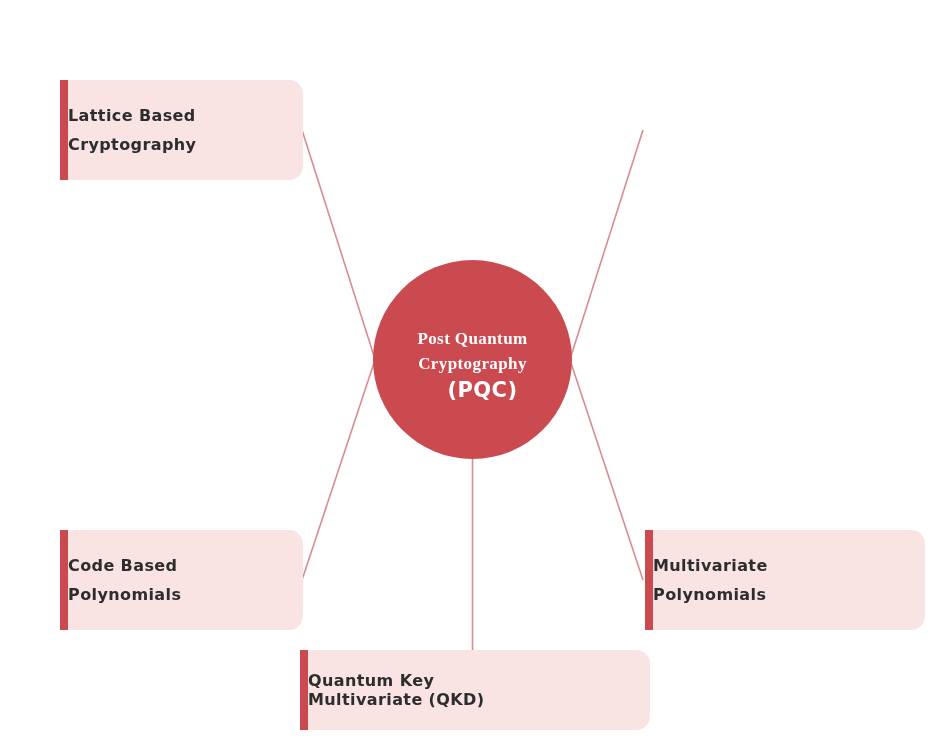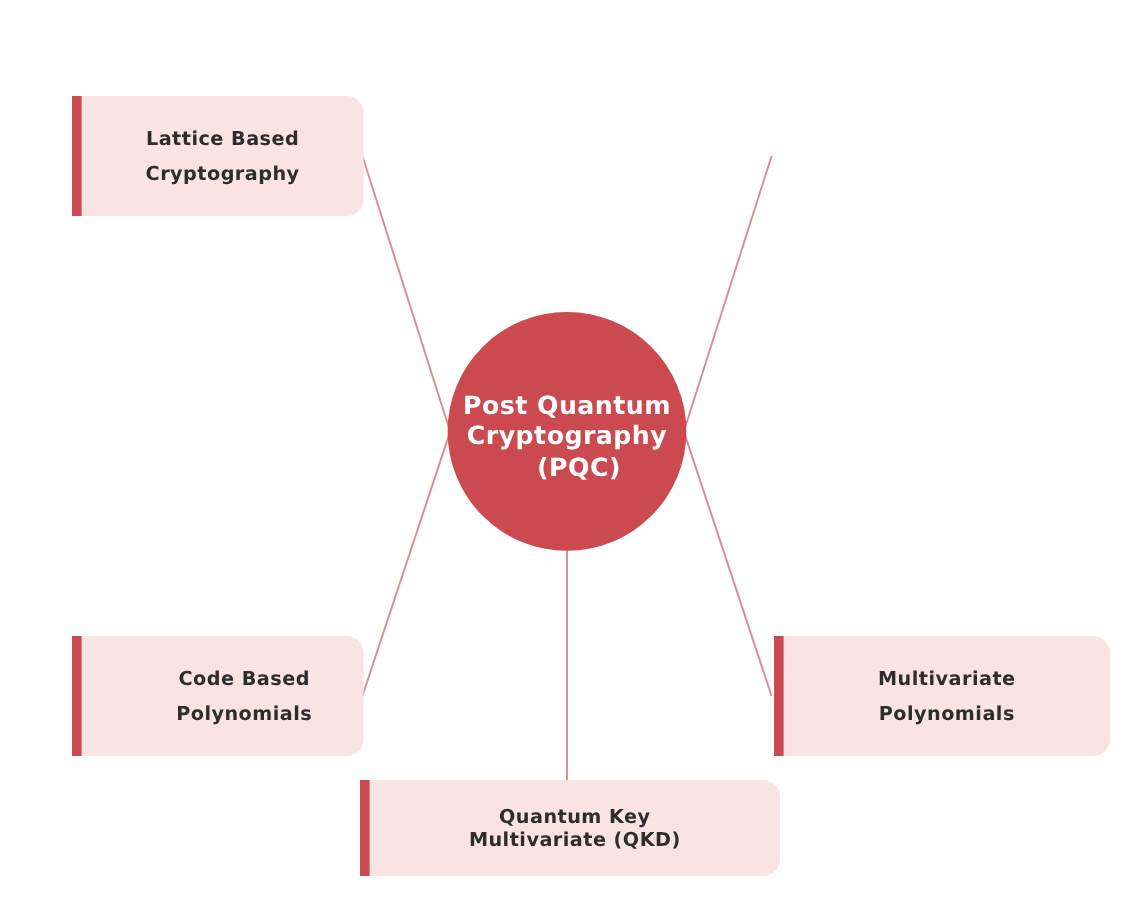--- a/index.html
+++ b/index.html
@@ -41,56 +41,57 @@
   }
   .node .bar{
     width:8px;
     flex:0 0 8px;
     background:var(--node-accent);
   }
   .node .label{
     flex:1;
     display:flex;
     flex-direction:column;
-    align-items:center;
+    align-items:flex-start;
     justify-content:center;
     gap:9px;
     font-weight:700;
     font-size:16px;
     letter-spacing:0.4px;
     color:var(--node-text);
     line-height:1.2;
     text-align:center;
   }
   .node-tl{left:60px;top:80px;width:243px;height:100px;}
   .node-tr{left:645px;top:80px;width:242px;height:100px;}
-  .node-bl{left:60px;top:530px;width:243px;height:100px;gap:36px;}
+  .node-bl{left:60px;top:530px;width:243px;height:100px;}
   .node-br{left:645px;top:530px;width:280px;height:100px;}
   .node-bc{left:300px;top:650px;width:350px;height:80px;}
   .node-bc .label{gap:0;}
   .center-circle{
     position:absolute;
     left:373px;top:260px;
     width:199px;height:199px;
     border-radius:50%;
     background:var(--center-fill);
     display:flex;
     flex-direction:column;
     align-items:center;
     justify-content:center;
     padding-top:12px;
     box-sizing:border-box;
     color:var(--center-text);
     font-weight:700;
     text-align:center;
   }
   .center-circle .c-line{
-    font-size:21px;
+    font-size:17px;
     letter-spacing:0.4px;
     line-height:25px;
+    font-family:Liberation Serif, serif;
   }
   .center-circle .c-acronym{
     font-size:21px;
     letter-spacing:0.4px;
     line-height:29px;
     margin-left:20px;
   }
 </style>
 </head>
 <body>

